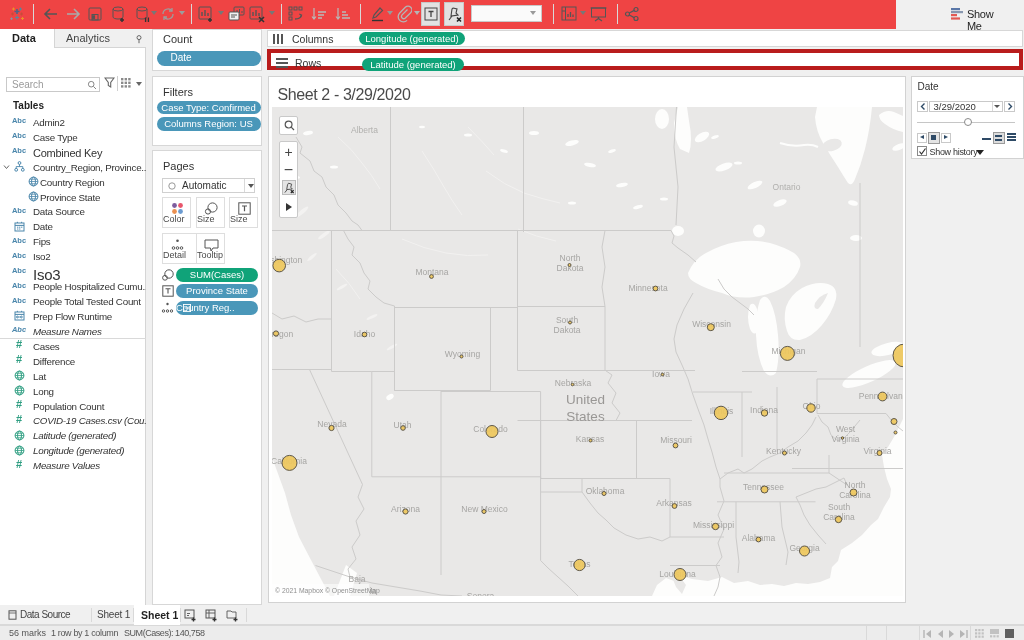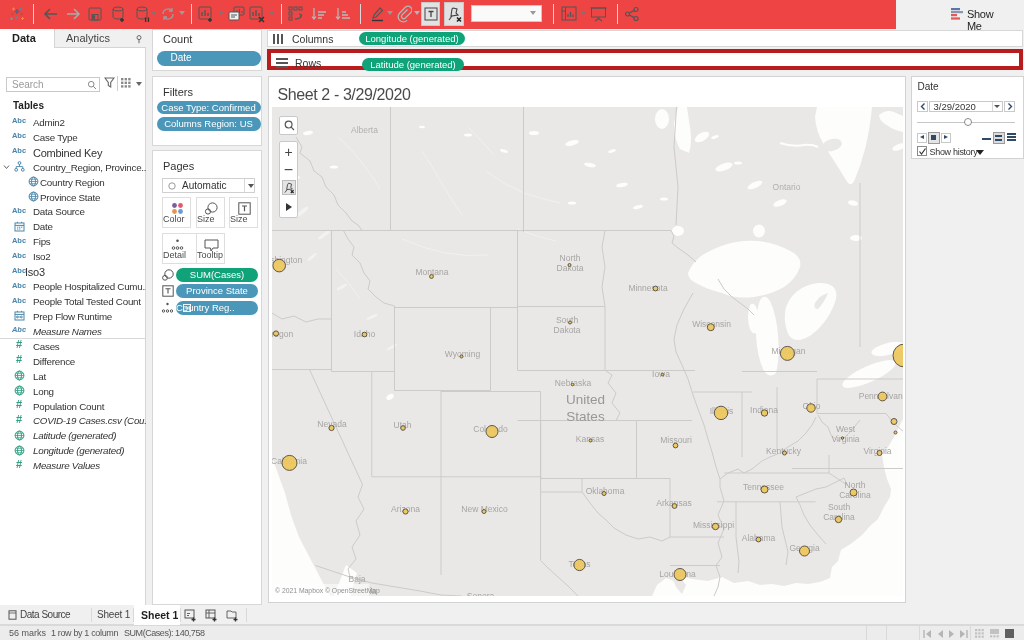--- a/index.html
+++ b/index.html
@@ -240,21 +240,21 @@
 <div class="abs" style="left:10px;top:234.7px;width:136px;height:15px;white-space:nowrap;overflow:hidden;">
 <div class="abs" style="left:0;top:1px;width:18px;font-size:7.5px;font-weight:bold;color:#4a86ab;text-align:center;">Abc</div>
 <div class="abs" style="left:23px;top:1.5px;font-size:9.8px;letter-spacing:-0.25px;color:#333;">Fips</div>
 </div>
 <div class="abs" style="left:10px;top:249.7px;width:136px;height:15px;white-space:nowrap;overflow:hidden;">
 <div class="abs" style="left:0;top:1px;width:18px;font-size:7.5px;font-weight:bold;color:#4a86ab;text-align:center;">Abc</div>
 <div class="abs" style="left:23px;top:1.5px;font-size:9.8px;letter-spacing:-0.25px;color:#333;">Iso2</div>
 </div>
 <div class="abs" style="left:10px;top:264.6px;width:136px;height:15px;white-space:nowrap;overflow:hidden;">
 <div class="abs" style="left:0;top:1px;width:18px;font-size:7.5px;font-weight:bold;color:#4a86ab;text-align:center;">Abc</div>
-<div class="abs" style="left:15px;top:1.5px;font-size:11px;letter-spacing:-0.25px;color:#333;">Iso3</div>
+<div class="abs" style="left:23px;top:1.5px;font-size:15px;letter-spacing:-0.25px;color:#333;">Iso3</div>
 </div>
 <div class="abs" style="left:10px;top:279.5px;width:136px;height:15px;white-space:nowrap;overflow:hidden;">
 <div class="abs" style="left:0;top:1px;width:18px;font-size:7.5px;font-weight:bold;color:#4a86ab;text-align:center;">Abc</div>
 <div class="abs" style="left:23px;top:1.5px;font-size:9.8px;letter-spacing:-0.25px;color:#333;">People Hospitalized Cumu...</div>
 </div>
 <div class="abs" style="left:10px;top:294.5px;width:136px;height:15px;white-space:nowrap;overflow:hidden;">
 <div class="abs" style="left:0;top:1px;width:18px;font-size:7.5px;font-weight:bold;color:#4a86ab;text-align:center;">Abc</div>
 <div class="abs" style="left:23px;top:1.5px;font-size:9.8px;letter-spacing:-0.25px;color:#333;">People Total Tested Count</div>
 </div>
 <div class="abs" style="left:10px;top:309.4px;width:136px;height:15px;white-space:nowrap;overflow:hidden;">

